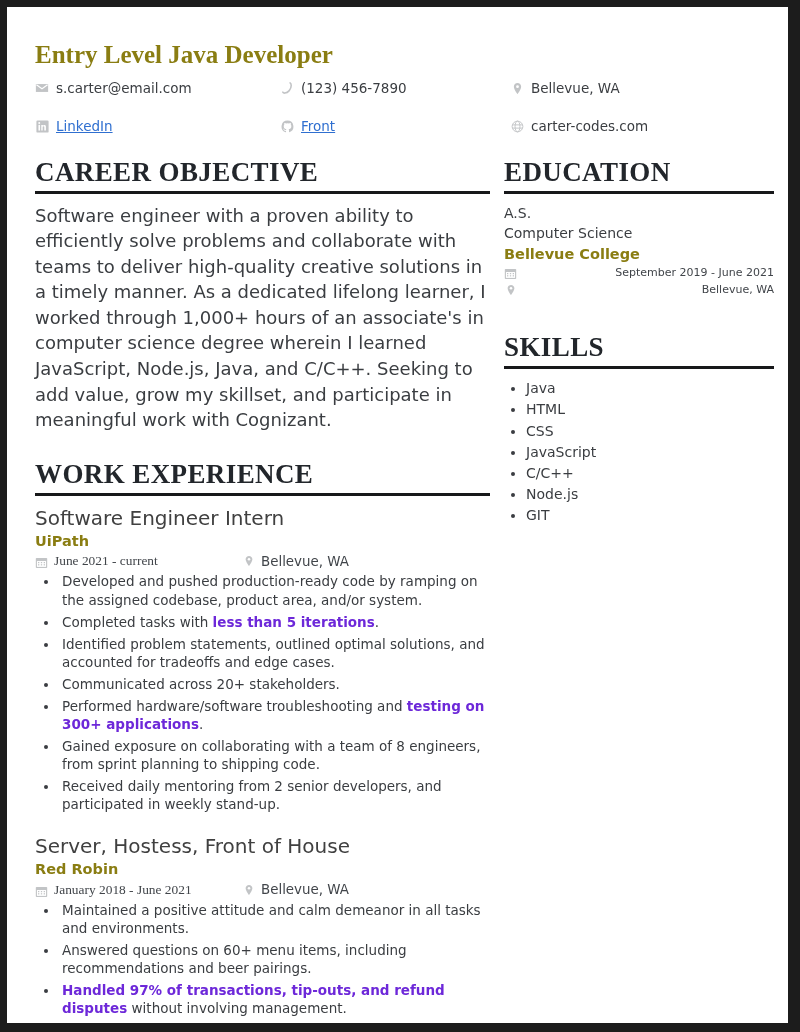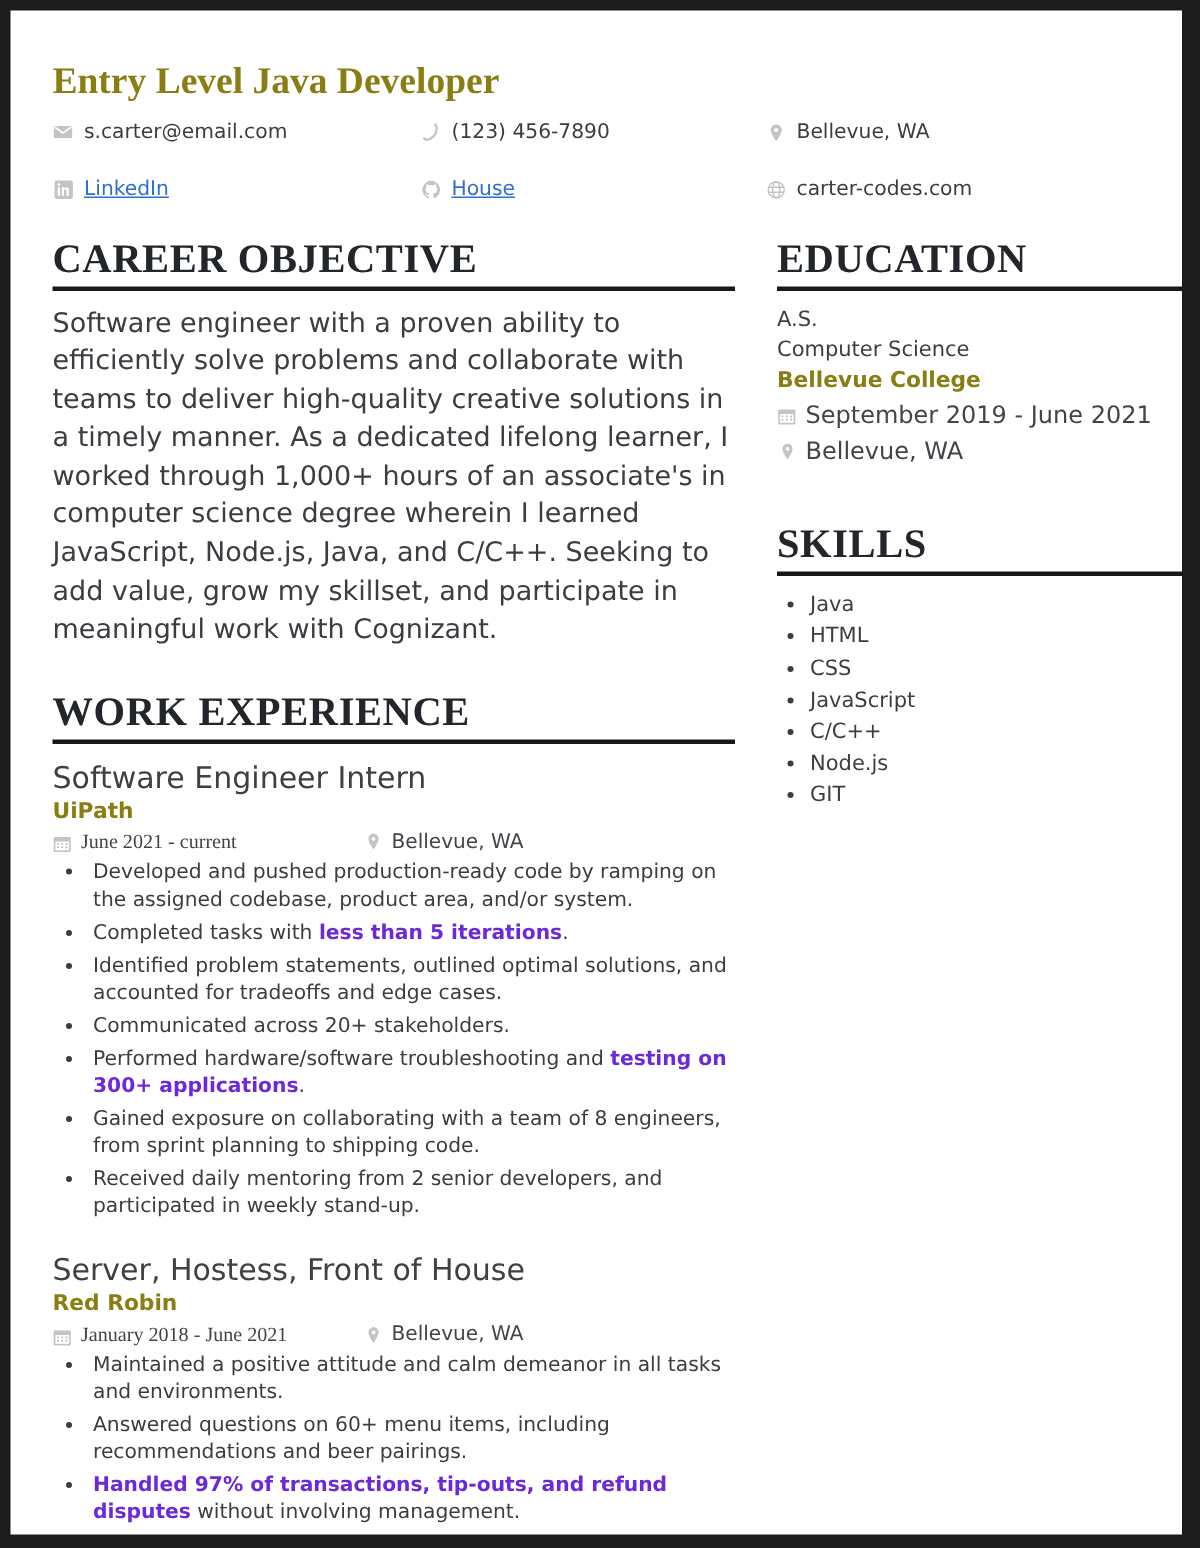--- a/index.html
+++ b/index.html
@@ -65,21 +65,21 @@
   }
   .c-item .ico svg { display: block; }
   .c-link {
     color: #2f6fd0;
     text-decoration: underline;
   }
 
   
   .cols {
     display: flex;
-    gap: 28px;
+    gap: 14px;
     margin-top: 22px;
   }
   .col-left { width: 455px; flex: 0 0 455px; }
   .col-right { width: 270px; flex: 0 0 270px; }
 
   .sec-head {
     font-family: "Liberation Serif", serif;
     font-weight: bold;
     font-size: 27px;
     letter-spacing: 0.4px;
@@ -152,21 +152,21 @@
   }
   .edu-org {
     font-size: 14.5px;
     font-weight: bold;
     color: #8a7d12;
     line-height: 1.45;
     margin-top: 1px;
   }
   .edu-meta {
     display: flex; align-items: center; gap: 6px;
-    font-size: 16px; color: #41454a; line-height: 1.5;
+    font-size: 11px; color: #41454a; line-height: 1.5; justify-content: space-between;
   }
   .edu-meta .ico { width: 13px; height: 13px; flex: 0 0 13px;
     display: inline-flex; align-items: center; justify-content: center; color: #c2c4c6; }
 
   
   ul.skills {
     margin: 0; padding-left: 22px; list-style: disc;
   }
   ul.skills li {
     font-size: 14px;
@@ -226,21 +226,21 @@
         </span>
         <a class="c-link" href="#">LinkedIn</a>
       </div>
 
       <div class="c-item">
         <span class="ico">
           <svg width="13" height="13" viewBox="0 0 16 16" fill="currentColor">
                 <path d="M8 .6a7.4 7.4 0 0 0-2.3 14.4c.37.07.5-.16.5-.35v-1.3c-2.06.45-2.5-.99-2.5-.99-.34-.86-.83-1.09-.83-1.09-.68-.46.05-.45.05-.45.75.05 1.14.77 1.14.77.67 1.14 1.75.81 2.18.62.07-.48.26-.81.47-1-1.64-.19-3.37-.82-3.37-3.66 0-.81.29-1.47.76-1.99-.08-.19-.33-.94.07-1.96 0 0 .62-.2 2.03.76a7 7 0 0 1 3.7 0c1.4-.96 2.02-.76 2.02-.76.4 1.02.15 1.77.07 1.96.48.52.76 1.18.76 1.99 0 2.85-1.73 3.47-3.38 3.65.27.23.5.68.5 1.37v2.03c0 .19.13.42.51.35A7.4 7.4 0 0 0 8 .6z"></path>
               </svg>
         </span>
-        <a class="c-link" href="#">House</a>
+        <a class="c-link" href="#">Front</a>
       </div>
 
       <div class="c-item">
         <span class="ico">
           <svg width="13" height="13" viewBox="0 0 16 16" fill="none" stroke="currentColor" stroke-width="1.2">
                 <circle cx="8" cy="8" r="6.6"></circle>
                 <ellipse cx="8" cy="8" rx="3" ry="6.6"></ellipse>
                 <path d="M1.8 6h12.4M1.8 10h12.4"></path>
               </svg>
         </span>

